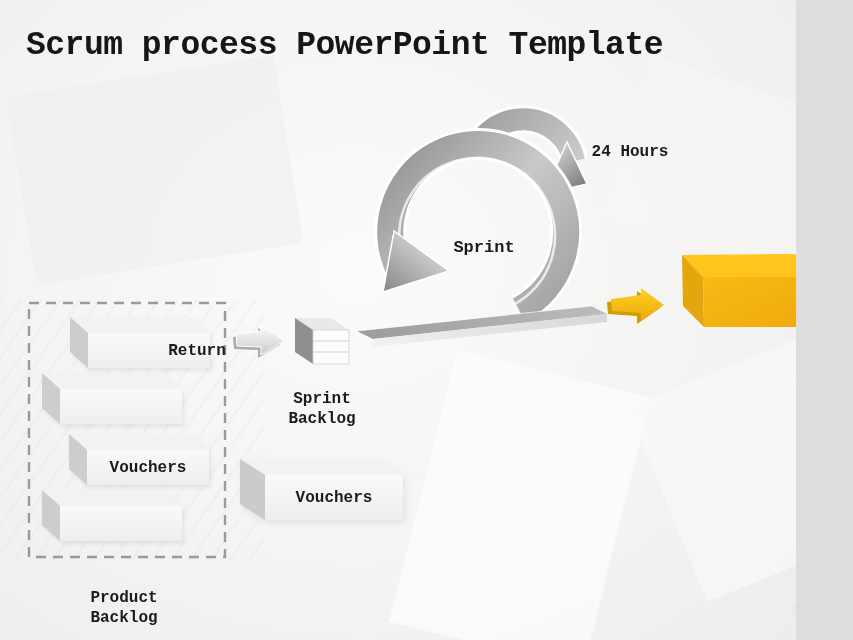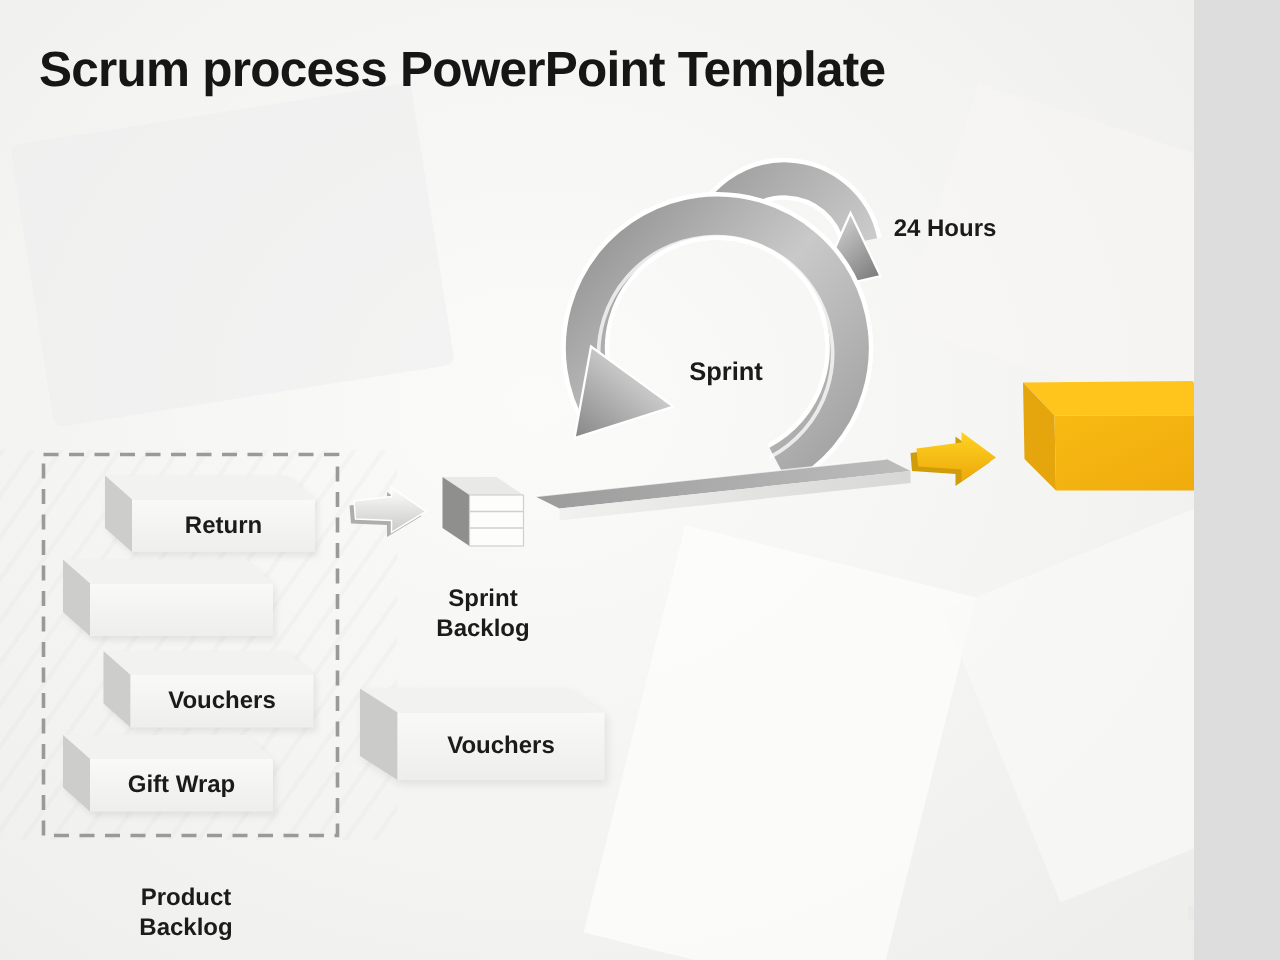--- a/index.html
+++ b/index.html
@@ -1,19 +1,19 @@
 <!DOCTYPE html>
 <html><head>
 <meta charset="utf-8">
 <style>
   html,body{margin:0;padding:0;background:#ddd;}
   .stage{
     position:relative;width:796px;height:640px;overflow:hidden;
     background:radial-gradient(ellipse at 45% 42%, #fbfbfa 0%, #f4f4f3 55%, #ededec 100%);
-    font-family:Liberation Sans, sans-serif;
+    font-family:Liberation Mono, monospace;
   }
   .bg-shape{position:absolute;pointer-events:none;}
   .stripes{
     background:repeating-linear-gradient(125deg,#d9d9d7 0 3px,transparent 3px 16px);
     opacity:.16;
   }
   svg{position:absolute;left:0;top:0;}
   .lbl{position:absolute;color:#1b1b1b;font-weight:700;font-size:16px;text-align:center;line-height:1.22;margin-top:19px;}
   .pre{white-space:pre-line;}
   .title{
@@ -156,23 +156,22 @@
 
     <g>
       <polygon points="682,255 795,254 812,277 703,277" fill="#ffc51c"></polygon>
       <polygon points="682,255 703,277 704,327 683,306" fill="#e5a50d"></polygon>
       <polygon points="703,277 812,277 812,327 704,327" fill="url(#gCubeFront)"></polygon>
     </g>
   </svg>
 
   <div class="title">Scrum process PowerPoint Template</div>
 
-  <div class="face-lbl" style="left:88px;top:333px;width:122px;height:35px;">Return</div>
+  <div class="face-lbl" style="left:88px;top:333px;width:122px;height:35px;padding-left:48px;">Return</div>
   <div class="face-lbl" style="left:87px;top:450px;width:122px;height:35px;">Vouchers</div>
-  <div class="face-lbl" style="left:60px;top:506px;width:122px;height:35px;">Gift Wrap</div>
 
   <div class="lbl pre" style="left:84px;top:570px;width:80px;">Product
 Backlog</div>
 
   <div class="lbl pre" style="left:282px;top:371px;width:80px;">Sprint
 Backlog</div>
 
   <div class="face-lbl" style="left:265px;top:475px;width:138px;height:45px;">Vouchers</div>
 
   <div class="lbl" style="left:424px;top:219px;width:120px;font-size:17px;">Sprint</div>

